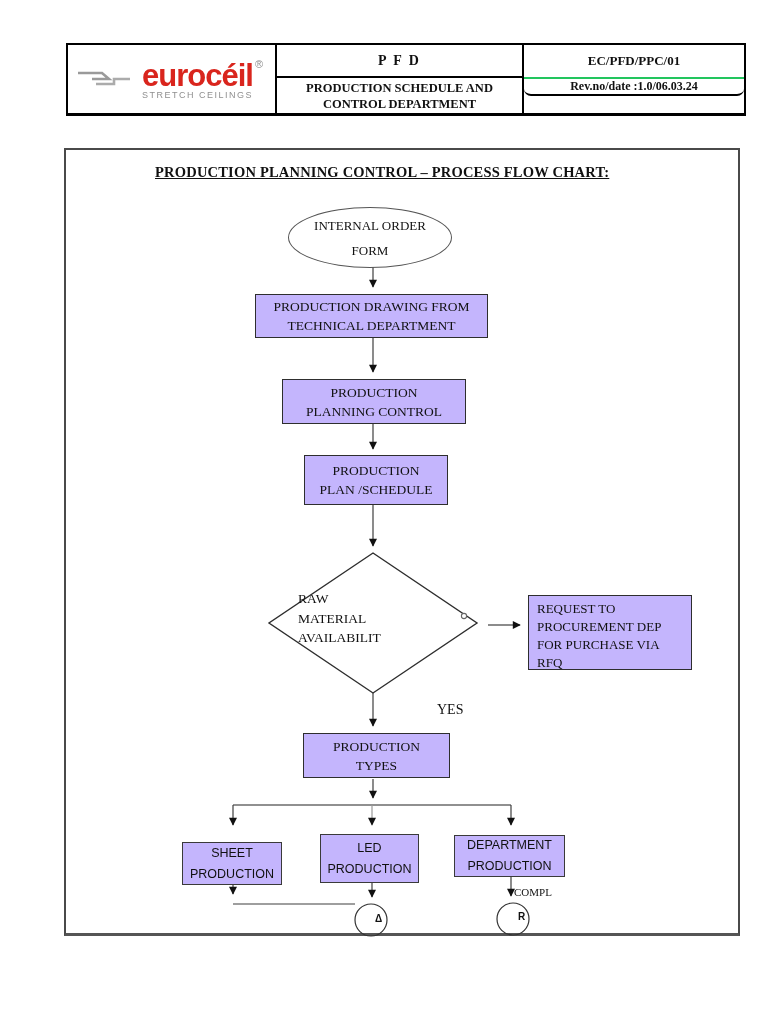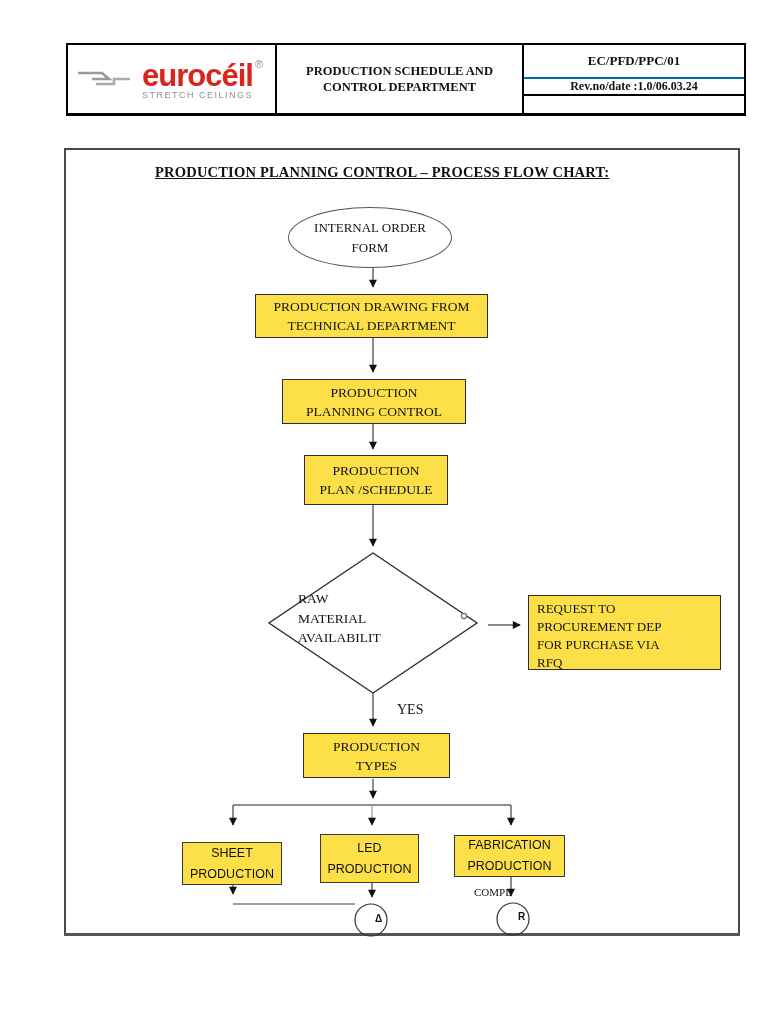--- a/index.html
+++ b/index.html
@@ -17,53 +17,53 @@
     border:2px solid #000; border-bottom:3px solid #000;
     display:flex; z-index:2; background:#fff;
   }
   .hdr-logo-cell { width:209px; border-right:2px solid #000; display:flex; align-items:center; justify-content:center; }
   .hdr-mid { width:247px; border-right:2px solid #000; display:flex; flex-direction:column; }
   .hdr-right { flex:1; display:flex; flex-direction:column; }
   .hdr-pfd { height:33px; border-bottom:2px solid #000; display:flex; align-items:center; justify-content:center;
              font-weight:bold; font-size:14px; letter-spacing:2px; }
   .hdr-dept { flex:1; display:flex; align-items:center; justify-content:center; text-align:center;
               font-weight:bold; font-size:12.5px; line-height:16px; }
-  .hdr-code { height:34px; border-bottom:2px solid #0369a1; display:flex; align-items:center; justify-content:center;
+  .hdr-code { height:34px; border-bottom:2px solid #22c55e; display:flex; align-items:center; justify-content:center;
               font-weight:bold; font-size:13px; }
   .hdr-rev  { height:17px; border-bottom:2px solid #000; display:flex; align-items:center; justify-content:center;
-              font-weight:bold; font-size:12px; }
+              font-weight:bold; font-size:12px;border-radius:7px; }
   .hdr-page { flex:1; display:flex; align-items:center; justify-content:center; font-size:12.5px; }
 
   .logo-wrap { display:flex; align-items:center; gap:10px; font-family:"Liberation Sans", sans-serif; }
   .logo-text { position:relative; }
   .logo-brand { font-weight:bold; font-size:31px; line-height:30px; letter-spacing:-1px; }
   .logo-reg { font-size:11px; color:#8f8f8f; vertical-align:18px; font-weight:normal; margin-left:2px; }
   .logo-tag { font-size:9px; color:#8f8f8f; letter-spacing:1.5px; text-align:right; margin-top:-1px; padding-right:14px; }
 
   
   .frame {
     position:absolute; left:64px; top:148px; width:676px; height:788px;
     border:2px solid #4a4a4a; border-bottom:3px solid #555; background:#fff; z-index:0;
   }
   .chart-title {
     position:absolute; left:155px; top:164px; font-weight:bold; font-size:14.5px;
     text-decoration:underline; z-index:2; letter-spacing:0.2px;
   }
 
   svg.wires { position:absolute; left:0; top:0; width:768px; height:1024px; z-index:1; pointer-events:none; }
 
-  .node { position:absolute; background:#fde047; border:1.4px solid #2e2e2e; text-align:center;
+  .node { position:absolute; background:#c4b5fd; border:1.4px solid #2e2e2e; text-align:center;
           font-size:13.5px; line-height:19px; z-index:2; display:flex; align-items:center; justify-content:center; }
   .node-ellipse { background:transparent; border:1.4px solid #555; border-radius:50% / 50%; }
   .node-sans { font-family:"Liberation Sans", sans-serif; font-size:12.5px; line-height:21px; border-color:#3a3a3a; }
   .node-left { text-align:left; justify-content:flex-start; align-items:flex-start; padding:4px 4px 0 8px; line-height:18px; font-size:13px; }
 
   .diamond-label { position:absolute; left:298px; top:589px; width:150px; height:64px; overflow:hidden;
                    line-height:19.5px; font-size:13.5px; z-index:2; }
-  .float-label { position:absolute; z-index:2; font-size:14px; }
+  .float-label { position:absolute; z-index:2; font-size:14px;margin-left:40px; }
   .conn-letter { position:absolute; z-index:3; font-family:"Liberation Sans", sans-serif; font-weight:bold; font-size:10px; }
 </style>
 </head>
 <body>
 
 <div class="page">
 
   <div class="hdr">
     <div class="hdr-logo-cell">
       <div class="logo-wrap">
@@ -73,20 +73,21 @@
         </svg>
         <div class="logo-text">
           <div>
             <span class="logo-brand" style="color:#d9251d">eurocéil</span><span class="logo-reg">®</span>
           </div>
           <div class="logo-tag">STRETCH CEILINGS</div>
         </div>
       </div>
     </div>
     <div class="hdr-mid">
+      <div class="hdr-pfd">P F D</div>
       <div class="hdr-dept preline">PRODUCTION SCHEDULE AND
 CONTROL DEPARTMENT</div>
     </div>
     <div class="hdr-right">
       <div class="hdr-code">EC/PFD/PPC/01</div>
       <div class="hdr-rev">Rev.no/date :1.0/06.03.24</div>
     </div>
   </div>
 
   <div class="frame"></div>
@@ -117,52 +118,52 @@
       <line x1="233" y1="877" x2="233" y2="894" marker-end="url(#ah)"></line>
       <line x1="233" y1="904" x2="355" y2="904"></line>
       <line x1="372" y1="877" x2="372" y2="897" marker-end="url(#ah)"></line>
       <line x1="511" y1="876" x2="511" y2="896" marker-end="url(#ah)"></line>
     </g>
 
     <circle cx="371" cy="920" r="16" fill="none" stroke="#333" stroke-width="1.2"></circle>
     <circle cx="513" cy="919" r="16" fill="none" stroke="#333" stroke-width="1.2"></circle>
   </svg>
 
-  <div class="node node-ellipse preline" style="left:288px; top:207px; width:164px; height:61px; font-size:13px; line-height:20px;">INTERNAL ORDER
+  <div class="node node-ellipse preline" style="left:288px; top:207px; width:164px; height:61px; font-size:13px; line-height:25px;">INTERNAL ORDER
 FORM</div>
 
   <div class="node preline" style="left:255px; top:294px; width:233px; height:44px;">PRODUCTION DRAWING FROM
 TECHNICAL DEPARTMENT</div>
 
   <div class="node preline" style="left:282px; top:379px; width:184px; height:45px;">PRODUCTION
 PLANNING CONTROL</div>
 
   <div class="node preline" style="left:304px; top:455px; width:144px; height:50px;">PRODUCTION
 PLAN /SCHEDULE</div>
 
   <div class="diamond-label preline">RAW
 MATERIAL
 AVAILABILIT
 Y</div>
 
-  <div class="node node-left preline" style="left:528px; top:595px; width:193px; height:75px;">REQUEST TO
+  <div class="node node-left preline" style="left:528px; top:595px; width:164px; height:75px;">REQUEST TO
 PROCUREMENT DEP
 FOR PURCHASE VIA
 RFQ</div>
 
   <div class="node preline" style="left:303px; top:733px; width:147px; height:45px;">PRODUCTION
 TYPES</div>
 
   <div class="node node-sans preline" style="left:182px; top:834px; width:100px; height:43px;margin-top:8px;">SHEET
 PRODUCTION</div>
 
   <div class="node node-sans preline" style="left:320px; top:834px; width:99px; height:49px;">LED
 PRODUCTION</div>
 
-  <div class="node node-sans preline" style="left:454px; top:835px; width:111px; height:42px;">FABRICATION
+  <div class="node node-sans preline" style="left:454px; top:835px; width:111px; height:42px;">DEPARTMENT
 PRODUCTION</div>
 
   <div class="float-label" style="left:397px; top:702px;">YES</div>
   <div class="float-label" style="left:474px; top:886px; font-size:11px;">COMPL</div>
   <div class="conn-letter" style="left:375px; top:913px;">Δ</div>
   <div class="conn-letter" style="left:518px; top:911px;">R</div>
 
 </div>
 
 </body></html>

